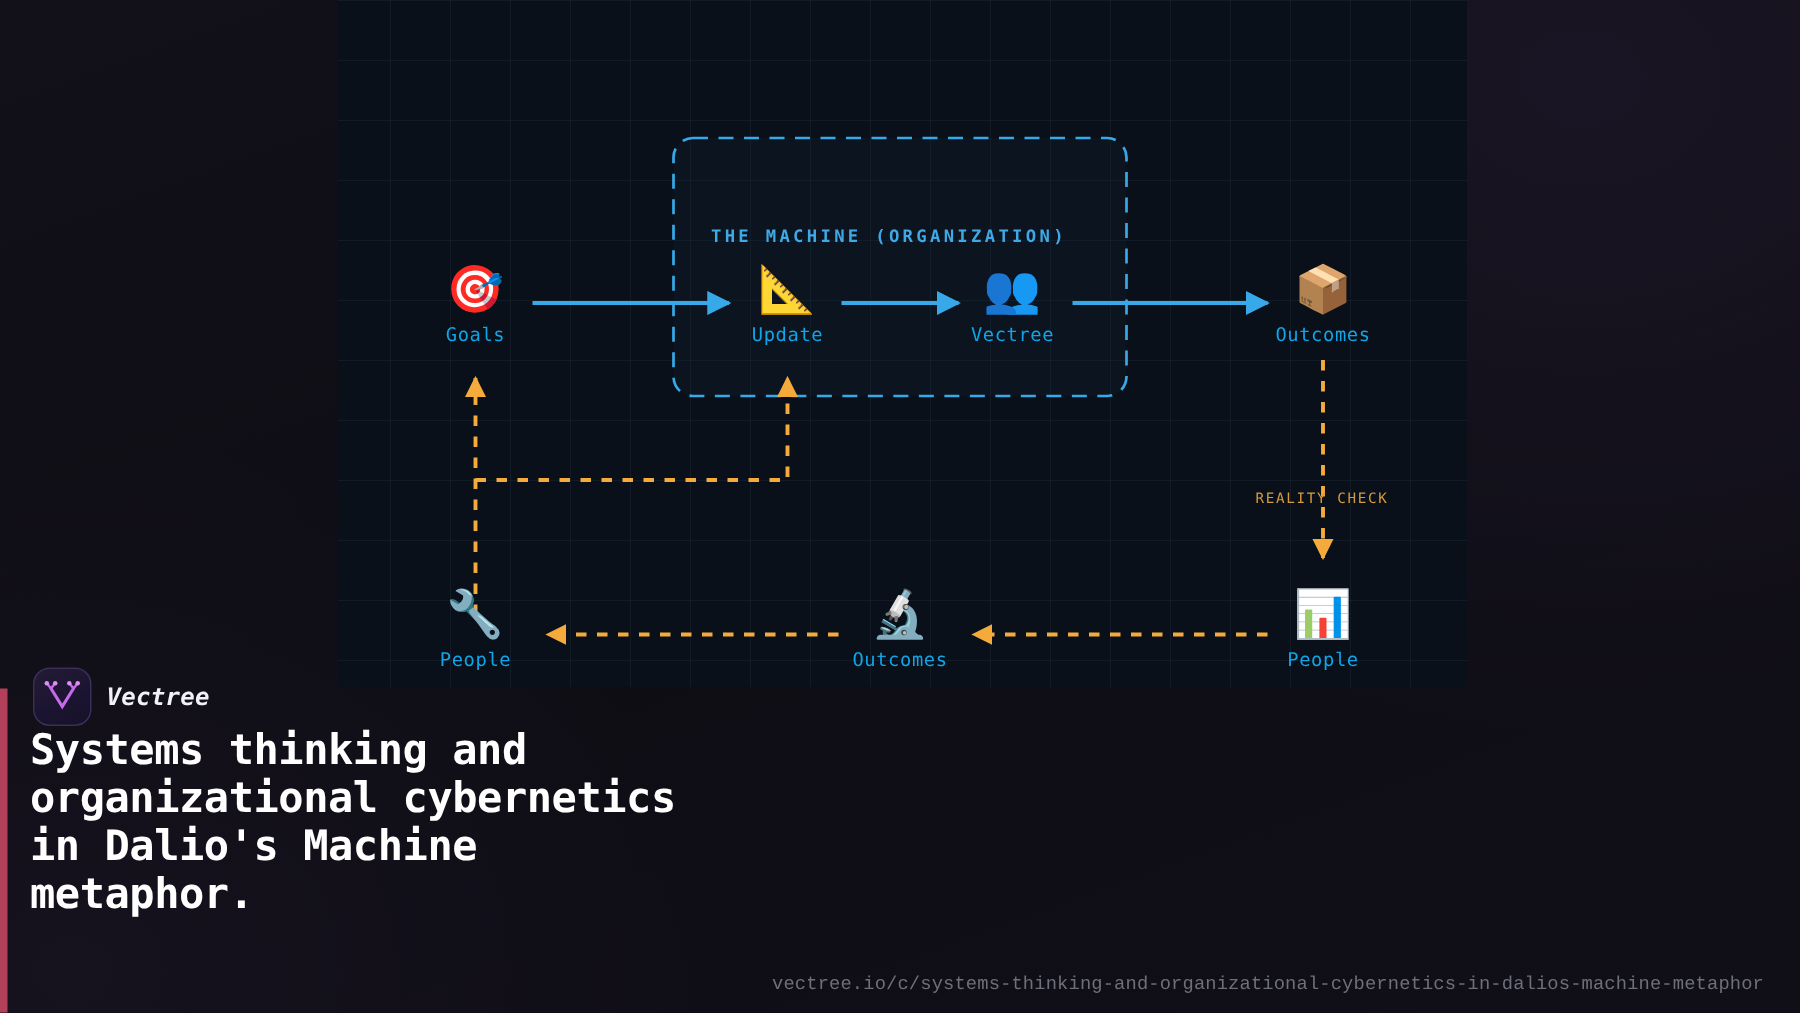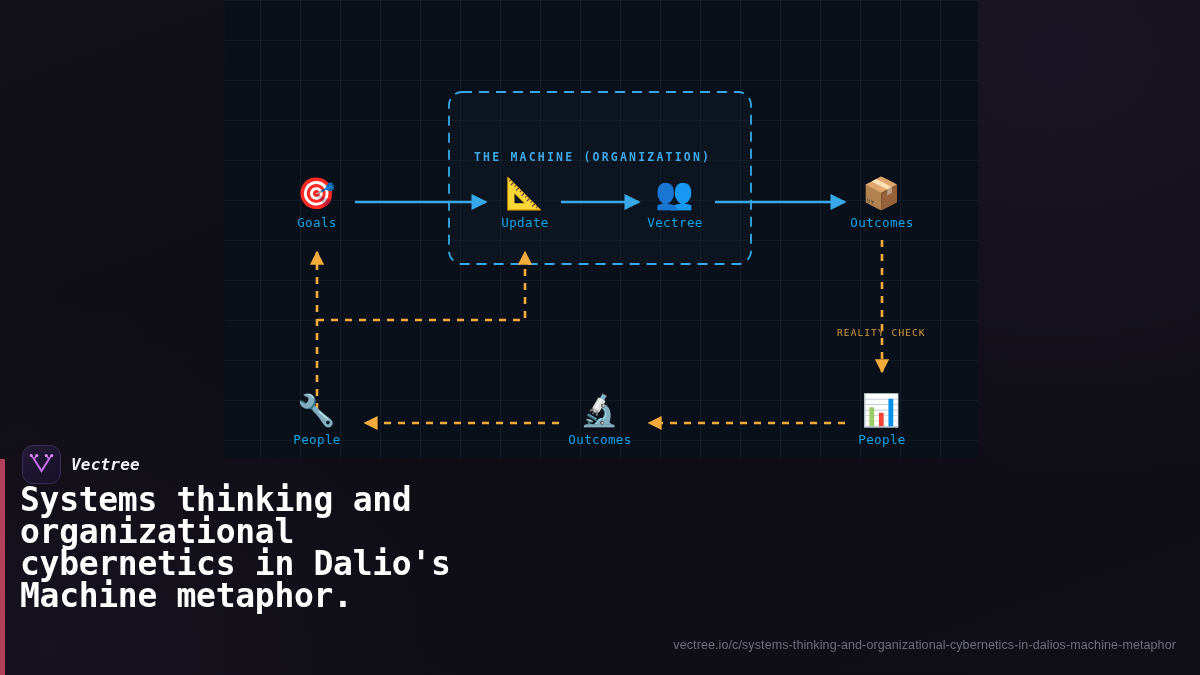--- a/index.html
+++ b/index.html
@@ -130,38 +130,38 @@
     font-family: "DejaVu Sans Mono", monospace;
     font-style: italic;
   }
 
   
   #headline {
     position: absolute;
     left: 20px;
     top: 484px;
     width: 440px;
-    font-size: 33px;
+    font-size: 28px;
     line-height: 32px;
     font-weight: bold;
     color: #ffffff;
     letter-spacing: -0.3px;
     font-family: "DejaVu Sans Mono", monospace;
     white-space: pre-wrap;
   }
 
   
   #url-text {
     position: absolute;
     right: 24px;
-    bottom: 23px;
+    bottom: 12px;
     font-size: 12.5px;
     color: #6e6f7c;
     letter-spacing: 0.1px;
-    font-family: Liberation Sans, sans-serif;
+    font-family: Liberation Mono, monospace;
     text-align: right;
   }
 </style>
 </head>
 <body>
 
 <div id="page">
 
   <div id="diagram-panel">
     <div id="diagram-grid"></div>

